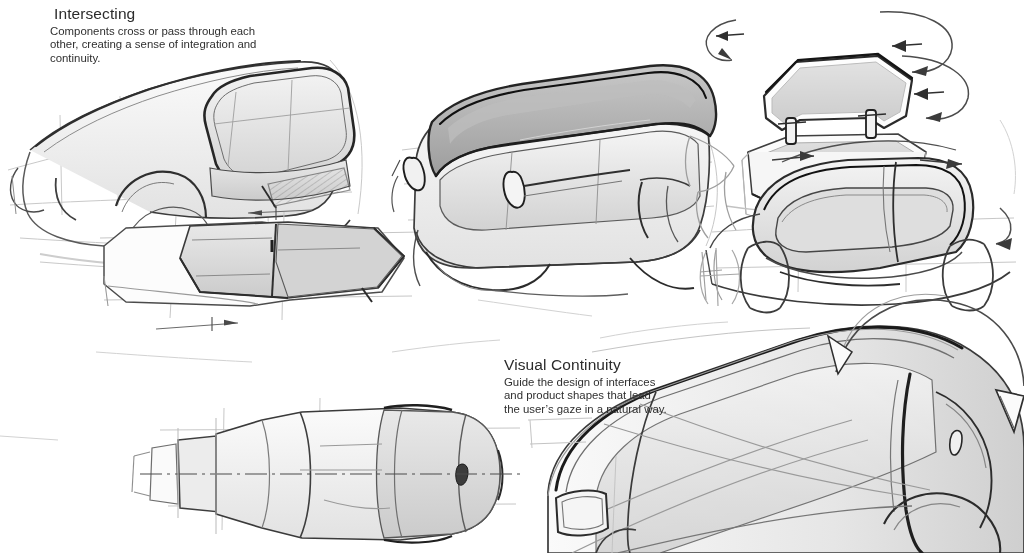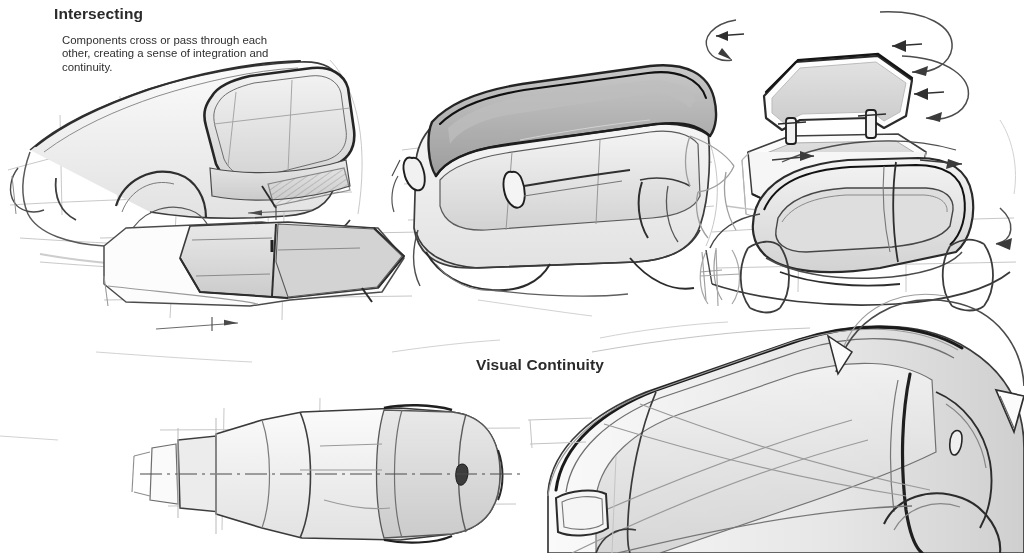--- a/index.html
+++ b/index.html
@@ -7,31 +7,31 @@
   body{
     width:1024px;height:553px;position:relative;overflow:hidden;
     font-family:"Liberation Sans","DejaVu Sans",sans-serif;
     background:#ffffff;
   }
   .board{position:absolute;inset:0;width:1024px;height:553px;}
   .art{position:absolute;left:0;top:0;width:1024px;height:553px;pointer-events:none;}
 
   .note{position:absolute;z-index:5;}
   .note .h{
-    font-size:15.5px;font-weight:700;color:#2b2b2b;
+    font-size:15.5px;font-weight:400;color:#2b2b2b;
     letter-spacing:.1px;line-height:1.1;margin:0 0 3px 0;white-space:nowrap;
   }
   .note .b{
     font-size:11.4px;font-weight:400;color:#2f2f2f;
-    line-height:13.4px;margin:12px;white-space:pre-line;
+    line-height:13.4px;margin:0;white-space:pre-line;
   }
   #note-intersecting{left:50px;top:5px;}
   #note-intersecting .h{padding-left:4px;}
   #note-wrapping{left:500px;top:5px;}
-  #note-visual{left:476px;top:356px;}
+  #note-visual{left:504px;top:356px;}
 </style>
 </head>
 <body>
 
 <div class="board">
 
   <svg class="art" viewBox="0 0 1024 553" xmlns="http://www.w3.org/2000/svg">
     <defs>
       <linearGradient id="gGlass" x1="0" y1="0" x2="0" y2="1">
         <stop offset="0" stop-color="#f4f4f4"></stop>
@@ -478,15 +478,18 @@
   <div class="note" id="note-intersecting">
     <p class="h">Intersecting</p>
     <p class="b">Components cross or pass through each
 other, creating a sense of integration and
 continuity.</p>
   </div>
 
 
   <div class="note" id="note-visual">
     <p class="h">Visual Continuity</p>
+    <p class="b">Guide the design of interfaces
+and product shapes that lead
+the user’s gaze in a natural way.</p>
   </div>
 
 </div>
 
 </body></html>

